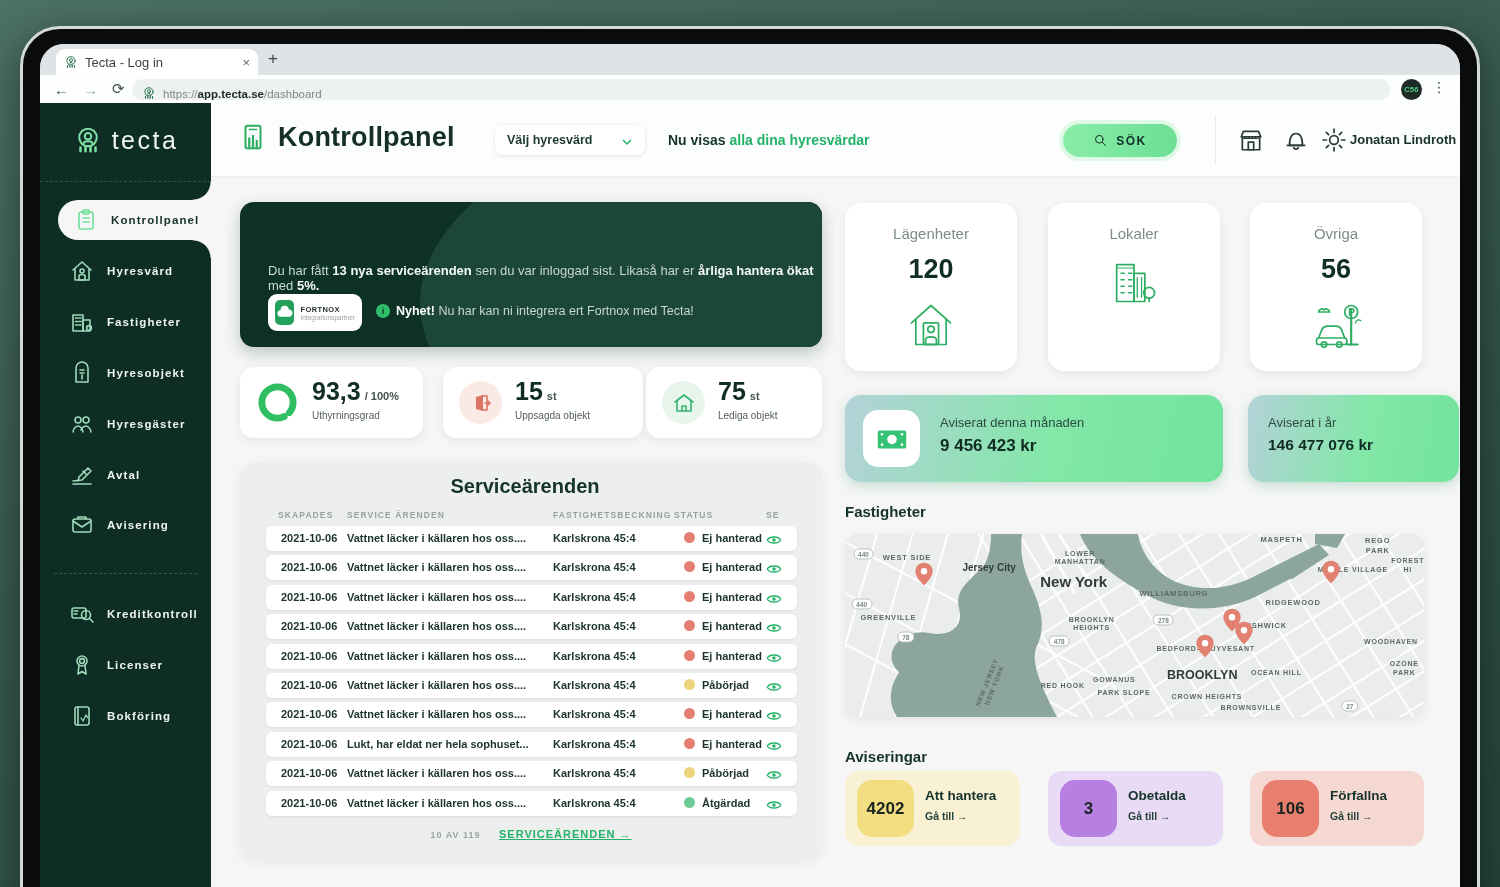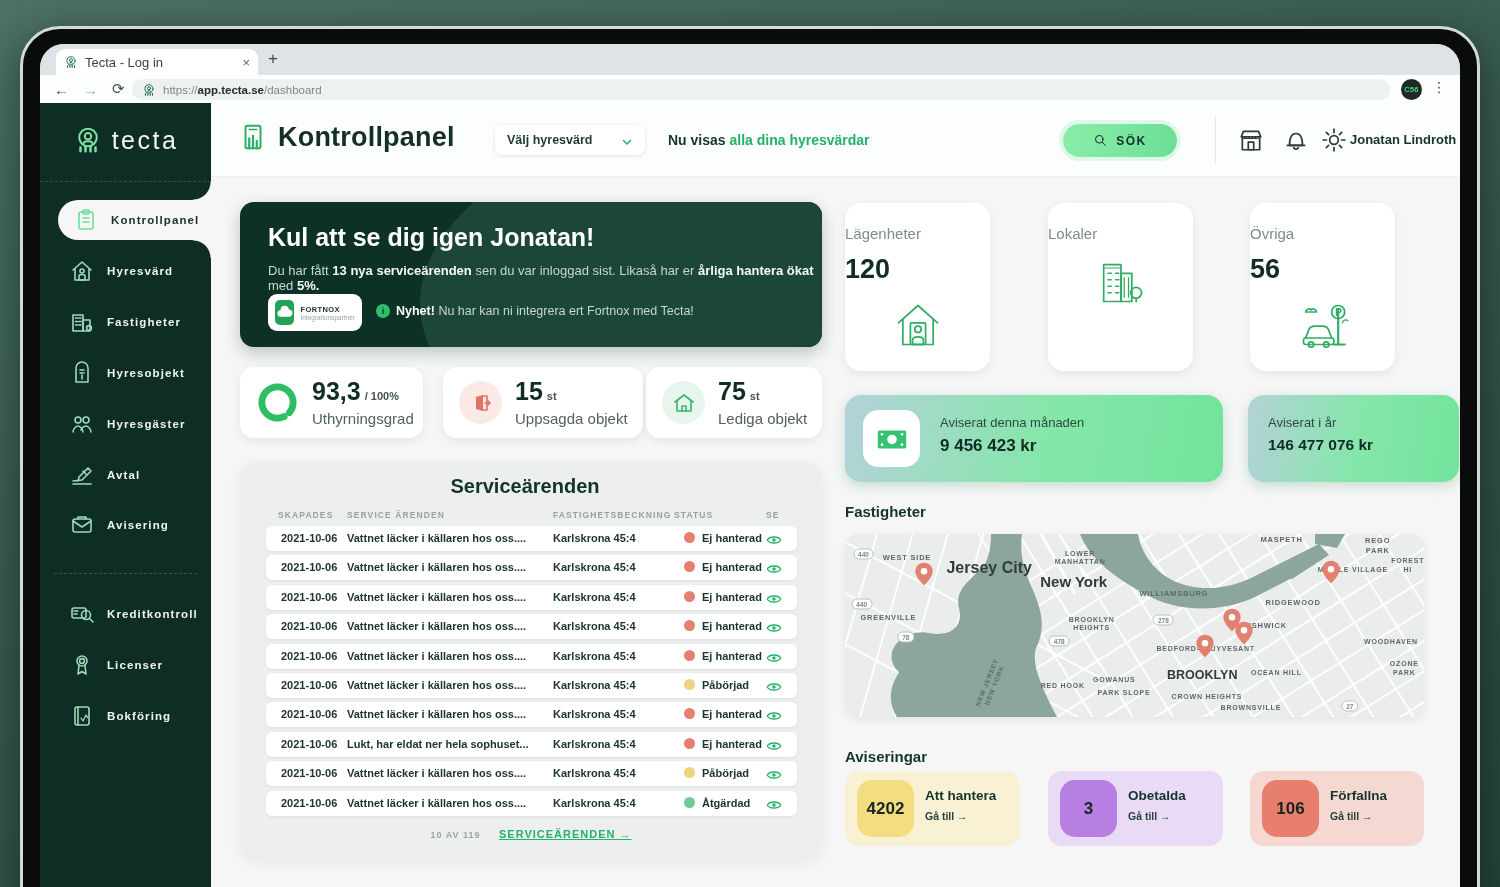--- a/index.html
+++ b/index.html
@@ -19,21 +19,21 @@
     border-radius:9px 9px 0 0; display:flex; align-items:center; padding:0 8px; gap:7px; }
   .tab-title { font-size:13px; color:#3a423f; flex:1; white-space:nowrap; overflow:hidden; }
   .tab-close { font-size:13px; color:#5f6368; cursor:default; }
   .newtab { position:absolute; left:228px; top:5px; font-size:17px; color:#444; }
   .favicon { width:14px; height:14px; flex:0 0 auto; }
   .toolbar { position:absolute; left:0; right:0; top:31px; height:28px; background:#fdfefe;
     display:flex; align-items:center; }
   .navbtn { font-size:15px; color:#41514b; margin-left:14px; }
   .navbtn.dim { color:#9aa6a1; }
   .urlpill { position:absolute; left:92px; right:70px; top:4px; height:21px; background:#eef1f2;
-    border-radius:999px; display:flex; align-items:center; padding:0 10px; gap:7px; }
+    border-radius:999px; display:flex; align-items:flex-end; padding:0 10px; gap:7px; }
   .url { font-size:11.5px; color:#7d8a85; }
   .url b { color:#20302b; }
   .avatar-c { position:absolute; right:38px; top:4px; width:21px; height:21px; border-radius:50%;
     background:#1d2a26; color:#4ad384; font-size:7.5px; font-weight:bold; display:flex;
     align-items:center; justify-content:center; letter-spacing:.3px; }
   .kebab { position:absolute; right:14px; top:4px; font-size:14px; color:#42514b; }
 
   
   .app { position:absolute; left:0; right:0; top:59px; bottom:0; background:#f5f6f5; }
 
@@ -98,41 +98,41 @@
   .info-dot { width:14px; height:14px; border-radius:50%; background:#2fbe6c; color:#0b291e;
     font-size:9px; font-weight:bold; display:flex; align-items:center; justify-content:center; }
 
   
   .kpi { position:absolute; top:264px; height:71px; background:#fff; border-radius:14px;
     box-shadow:0 3px 10px rgba(20,40,30,.07); }
   .kpi .ic { position:absolute; left:16px; top:14px; width:43px; height:43px; border-radius:50%;
     display:flex; align-items:center; justify-content:center; }
   .kpi .val { position:absolute; left:72px; top:10px; font-size:25px; font-weight:800; color:#112e26; }
   .kpi .unit { font-size:11px; font-weight:bold; color:#45544e; margin-left:4px; }
-  .kpi .lbl { position:absolute; left:72px; top:43px; font-size:15px; color:#53615b; }
+  .kpi .lbl { position:absolute; left:72px; top:43px; font-size:10px; color:#53615b; }
 
   
   .panel { position:absolute; left:200px; top:359px; width:582px; height:396px; background:#edefee;
     border-radius:16px; box-shadow:0 4px 14px rgba(20,40,30,.06); }
   .panel-title { position:absolute; left:0; right:12px; top:13px; text-align:center; font-size:20px;
     font-weight:800; color:#14332b; }
   .thead span { position:absolute; top:48px; font-size:8.5px; font-weight:bold; letter-spacing:1.1px;
     color:#97a29d; text-transform:uppercase; }
   .trow { position:absolute; left:26px; width:531px; height:25px; background:#fff; border-radius:6px;
     box-shadow:0 1px 3px rgba(20,40,30,.08); font-size:11px; font-weight:bold; color:#1b332c; cursor:pointer; }
   .trow span { position:absolute; top:6px; white-space:nowrap; }
   .dot { position:absolute; width:11px; height:11px; border-radius:50%; top:7px; }
   .eye { position:absolute; left:500px; top:4px; width:16px; height:16px; }
   .tfoot { position:absolute; left:0; right:0; top:362px; text-align:center; }
   .tfoot .cnt { font-size:9px; font-weight:bold; letter-spacing:1px; color:#9ba6a1; margin-right:14px; }
   .tfoot a { font-size:11px; font-weight:800; letter-spacing:1px; color:#23b267; text-decoration:underline; cursor:pointer; }
 
   
-  .unit-card { position:absolute; top:100px; height:168px; width:145px; background:#fff;
-    border-radius:16px; box-shadow:0 3px 10px rgba(20,40,30,.07); text-align:left; }
+  .unit-card { position:absolute; top:100px; height:168px; width:172px; background:#fff;
+    border-radius:16px; box-shadow:0 3px 10px rgba(20,40,30,.07); text-align:center; }
   .unit-card .lbl { margin-top:22px; font-size:15px; color:#7e8d87; }
   .unit-card .val { margin-top:12px; font-size:27px; font-weight:800; color:#112e26; }
   .unit-card .ic { margin-top:12px; height:56px; display:flex; align-items:center; justify-content:center; }
 
   .bill { position:absolute; top:292px; height:87px; border-radius:16px;
     background:linear-gradient(100deg,#b3d2d8 0%,#83e7a8 55%,#72e39d 100%);
     box-shadow:0 4px 12px rgba(60,150,110,.25); }
   .bill .lbl { position:absolute; font-size:13px; color:#2c4c41; }
   .bill .val { position:absolute; font-size:17px; font-weight:800; color:#102c24; }
   .money-sq { position:absolute; left:18px; top:15px; width:57px; height:57px; background:#fff;
@@ -336,21 +336,20 @@
             </svg></span>
         <span class="hicon" style="left: 1110px; color: rgb(44, 61, 55);" id="gear-ic"><svg viewBox="0 0 24 24" fill="none" stroke="currentColor" stroke-width="1.6" stroke-linecap="round" stroke-linejoin="round">
               <circle cx="12" cy="12" r="4"></circle>
               <path d="M12 2 v3 M12 19 v3 M2 12 h3 M19 12 h3 M4.9 4.9 l2.1 2.1 M17 17 l2.1 2.1 M19.1 4.9 L17 7 M7 17 l-2.1 2.1"></path>
             </svg></span>
         <span class="user-name">Jonatan Lindroth</span>
         <span class="user-chev">⌄</span>
       </div>
 
       <div class="banner">
-        <div class="banner-title">Kul att se dig igen Jonatan!</div>
         <div class="banner-body" id="banner-body"><span>Du har fått </span><b>13 nya serviceärenden</b><span> sen du var inloggad sist. Likaså har er </span><b>årliga hantera ökat</b><span> med </span><b>5%.</b></div>
         <div class="fortnox">
           <span class="fx-sq" id="cloud-ic">
               <svg viewBox="0 0 24 24" fill="#fff">
                 <path d="M7 17 a4 4 0 0 1 0-8 a5 5 0 0 1 10-1 a4 4 0 0 1 0 9 Z"></path>
               </svg>
             </span>
           <span>
               <div class="fx-name">FORTNOX</div>
               <div class="fx-sub">Integrationspartner</div>
@@ -643,21 +642,21 @@
           </g>
           <g fill="#8ca69d">
             <path d="M146,0 L177,0 C174,22 180,38 187,54 C197,76 201,95 191,114 C186,130 196,152 212,183 L52,183 C38,160 52,143 54,138 C34,119 58,94 84,99 C104,103 119,94 114,74 C109,54 128,45 140,30 C145,20 146,10 146,0 Z"></path>
             <path d="M235,0 L293,0 C296,18 308,36 327,46 C351,58 381,56 406,44 L430,32 L447,44 L412,62 C376,80 330,78 300,60 C270,44 244,24 235,0 Z"></path>
             <path d="M430,32 L474,10 L484,21 L447,45 Z"></path>
             <path d="M470,0 L500,0 L492,14 L470,10 Z"></path>
           </g>
         </svg>
         <div id="map-overlays">
             <div class="mlabel" style="left: 10.7%; top: 13.2%; font-size: 7.5px;">WEST SIDE</div>
-            <div class="mlabel city" style="left: 24.9%; top: 18.8%; font-size: 16px;">Jersey City</div>
+            <div class="mlabel city" style="left: 24.9%; top: 18.8%; font-size: 10px;">Jersey City</div>
             <div class="mlabel" style="left: 40.6%; top: 13.5%; font-size: 7px;">LOWER
 MANHATTAN</div>
             <div class="mlabel city" style="left: 39.5%; top: 26%; font-size: 15px;">New York</div>
             <div class="mlabel" style="left: 56.8%; top: 32.6%; font-size: 7.5px;">WILLIAMSBURG</div>
             <div class="mlabel" style="left: 7.5%; top: 46.1%; font-size: 7.5px;">GREENVILLE</div>
             <div class="mlabel" style="left: 42.6%; top: 49.5%; font-size: 7px;">BROOKLYN
 HEIGHTS</div>
             <div class="mlabel" style="left: 62.3%; top: 63%; font-size: 7px;">BEDFORD-STUYVESANT</div>
             <div class="mlabel city" style="left: 61.7%; top: 77.5%; font-size: 12.5px;">BROOKLYN</div>
             <div class="mlabel" style="left: 74.5%; top: 76.2%; font-size: 7px;">OCEAN HILL</div>

